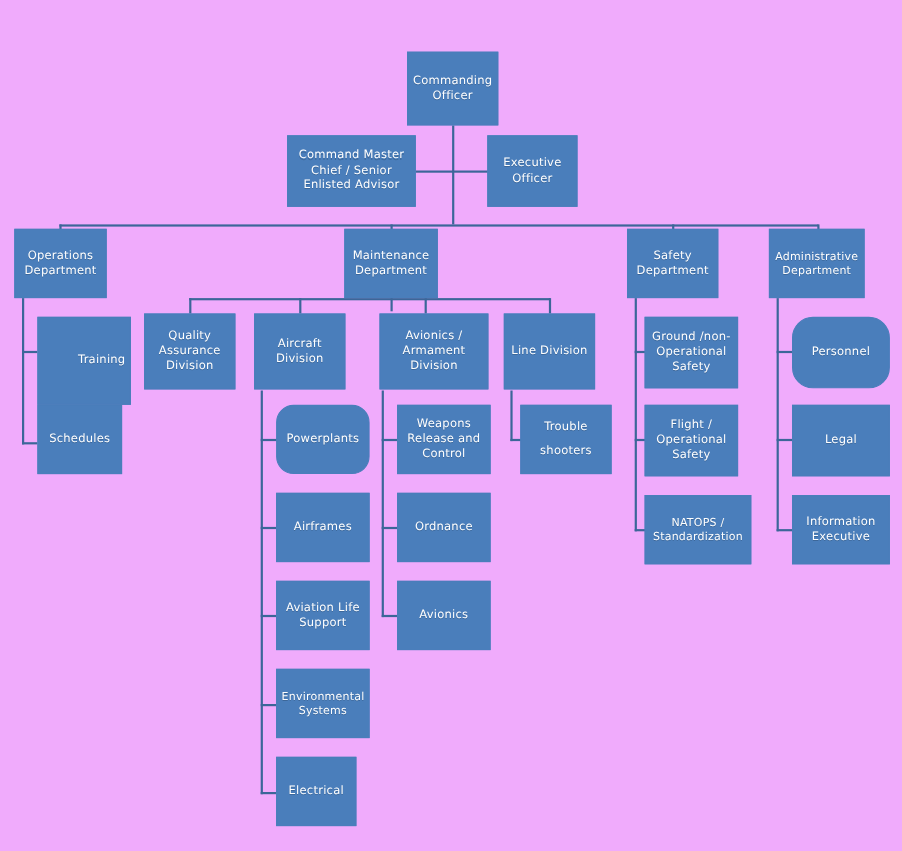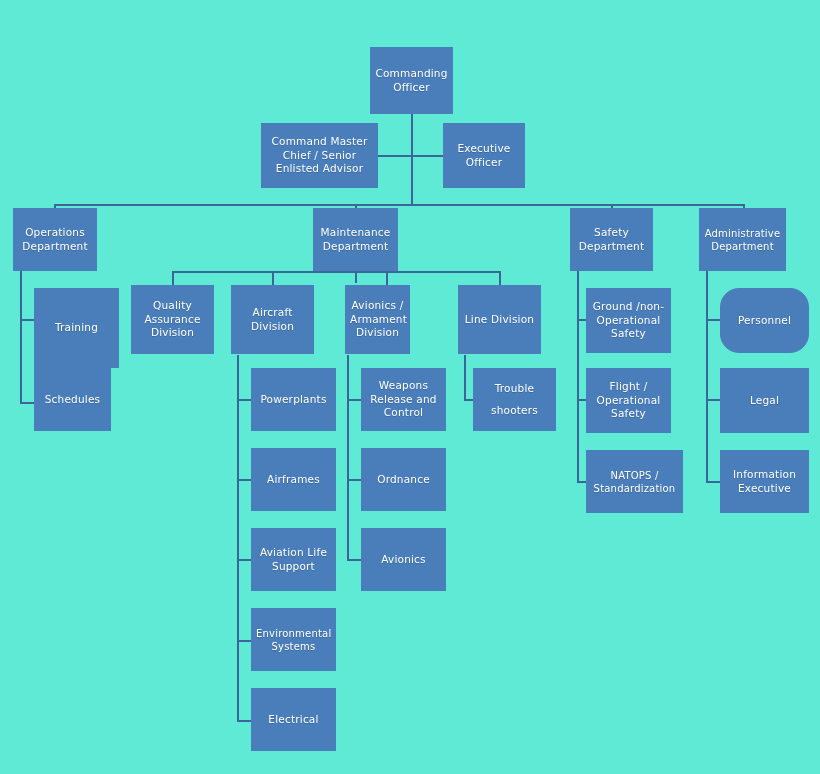--- a/index.html
+++ b/index.html
@@ -11,21 +11,21 @@
     width: 820px;
     height: 774px;
     background: #f7f7f7;
     font-family: "DejaVu Sans", "Liberation Sans", sans-serif;
     overflow: hidden;
   }
   #chart-canvas {
     position: relative;
     width: 820px;
     height: 774px;
-    background: #5eead4;
+    background: #f0abfc;
   }
   
   .node {
     position: absolute;
     box-sizing: border-box;
     background: #4a7ebb;
     border: 1px solid #4a7ebb;
     color: #ffffff;
     display: flex;
     align-items: center;
@@ -135,60 +135,60 @@
   </div>
   <div class="node" style="left:570px; top:208px; width:83px; height:63px;">
     <span class="label">Safety
 Department</span>
   </div>
   <div class="node tight" style="left:699px; top:208px; width:87px; height:63px;">
     <span class="label">Administrative
 Department</span>
   </div>
 
-  <div class="node" style="left:34px; top:288px; width:85px; height:80px;">
+  <div class="node" style="left:34px; top:288px; width:85px; height:80px;text-align:right;">
     <span class="label">Training</span>
   </div>
   <div class="node" style="left:34px; top:368px; width:77px; height:63px;">
     <span class="label">Schedules</span>
   </div>
 
   <div class="node" style="left:131px; top:285px; width:83px; height:69px;">
     <span class="label">Quality
 Assurance
 Division</span>
   </div>
   <div class="node" style="left:231px; top:285px; width:83px; height:69px;">
     <span class="label">Aircraft
 Division</span>
   </div>
-  <div class="node" style="left:345px; top:285px; width:65px; height:69px;align-items:center;">
+  <div class="node" style="left:345px; top:285px; width:99px; height:69px;align-items:center;">
     <span class="label">Avionics /
 Armament
 Division</span>
   </div>
   <div class="node" style="left:458px; top:285px; width:83px; height:69px;">
     <span class="label">Line Division</span>
   </div>
 
-  <div class="node" style="left:251px; top:368px; width:85px; height:63px;">
+  <div class="node" style="left:251px; top:368px; width:85px; height:63px;border-radius:16px;">
     <span class="label">Powerplants</span>
   </div>
   <div class="node" style="left:251px; top:448px; width:85px; height:63px;">
     <span class="label">Airframes</span>
   </div>
   <div class="node" style="left:251px; top:528px; width:85px; height:63px;">
     <span class="label">Aviation Life
 Support</span>
   </div>
   <div class="node tight" style="left:251px; top:608px; width:85px; height:63px;">
     <span class="label">Environmental
 Systems</span>
   </div>
-  <div class="node" style="left:251px; top:688px; width:85px; height:63px;">
+  <div class="node" style="left:251px; top:688px; width:73px; height:63px;">
     <span class="label">Electrical</span>
   </div>
 
   <div class="node" style="left:361px; top:368px; width:85px; height:63px;">
     <span class="label">Weapons
 Release and
 Control</span>
   </div>
   <div class="node" style="left:361px; top:448px; width:85px; height:63px;">
     <span class="label">Ordnance</span>

